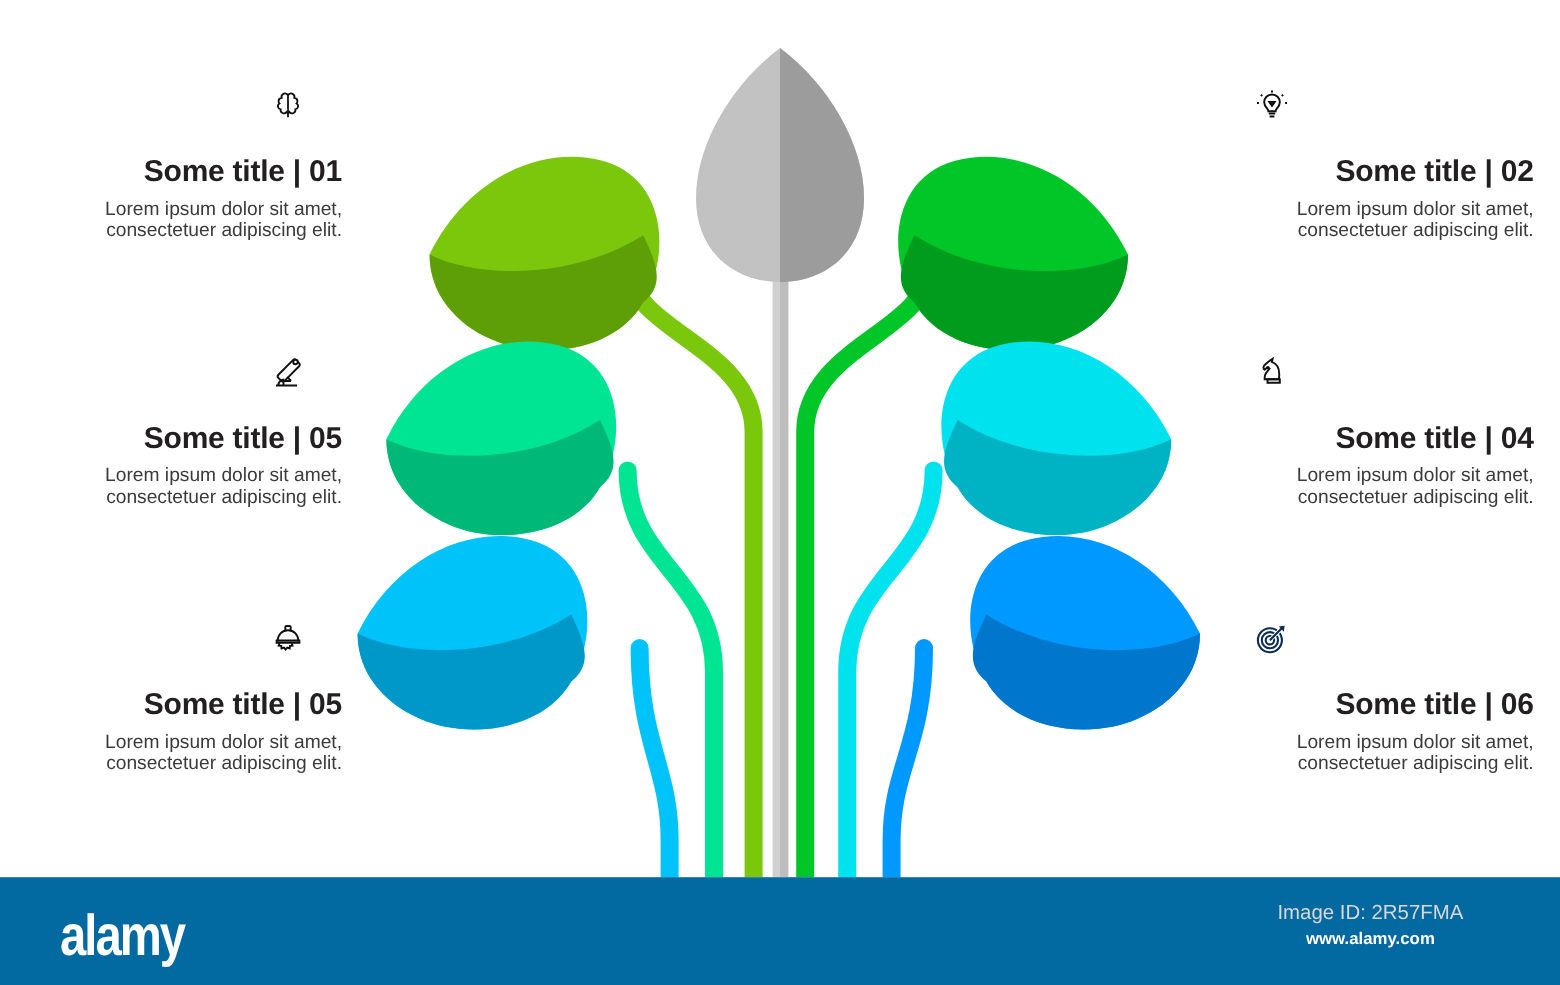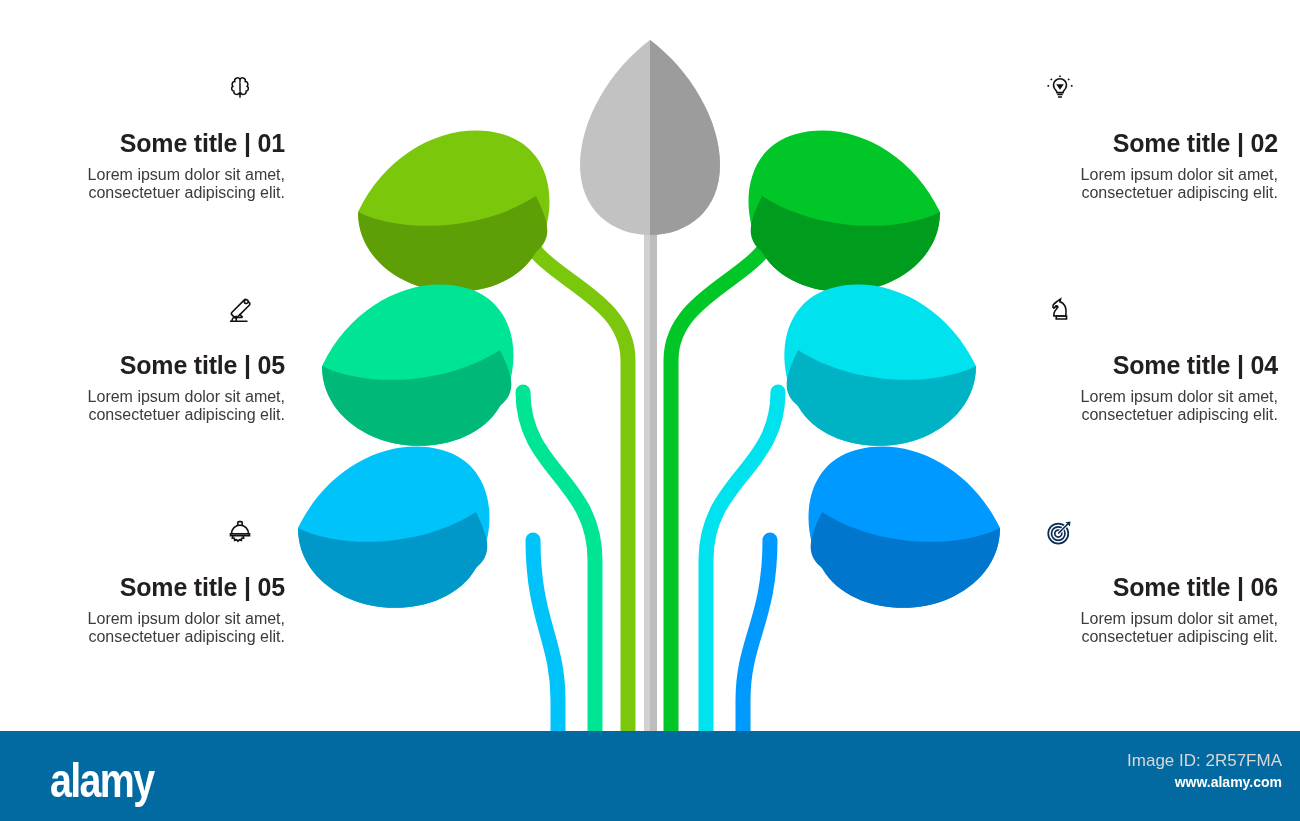--- a/index.html
+++ b/index.html
@@ -85,23 +85,23 @@
     font-family: "Liberation Sans", sans-serif;
     font-weight: bold;
     font-size: 48px;
     color: #ffffff;
     letter-spacing: -2px;
     transform: scaleX(0.82);
     transform-origin: left center;
   }
   .wm-right {
     position: absolute;
-    right: 18px;
+    right: 28px;
     top: 20px;
-    text-align: right;
+    text-align: center;
     width: 260px;
   }
   .wm-id {
     font-size: 17px;
     color: #d8d8d8;
     margin-bottom: 3px;
   }
   .wm-url {
     font-size: 14px;
     font-weight: bold;

